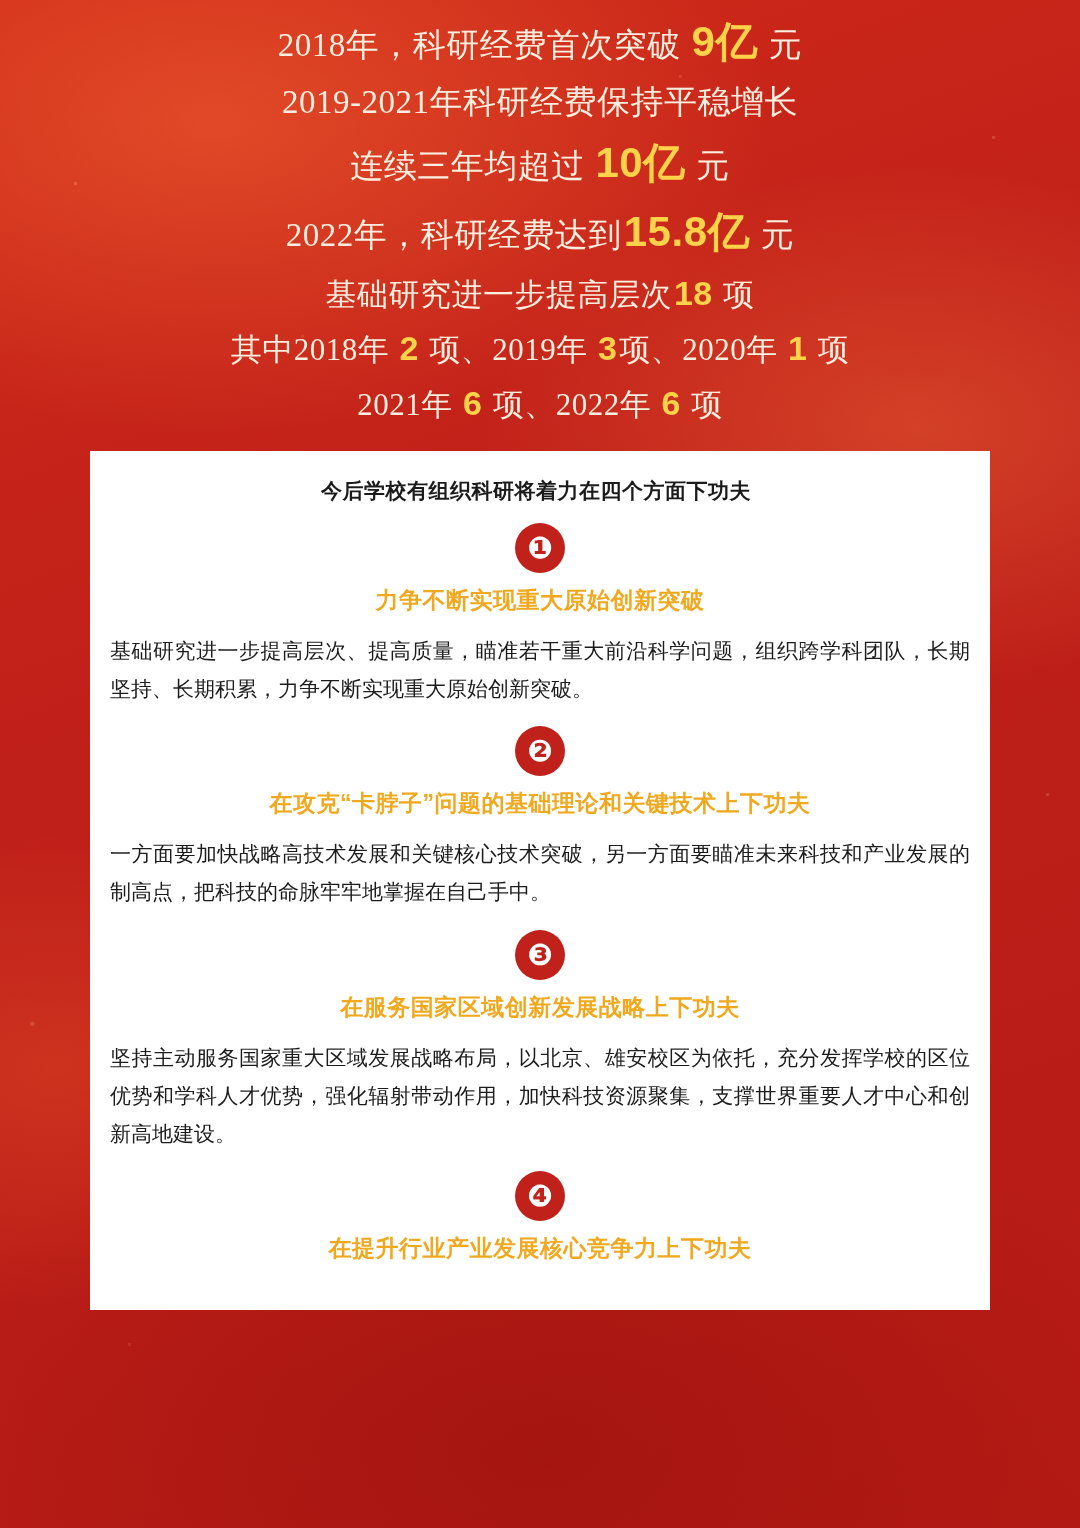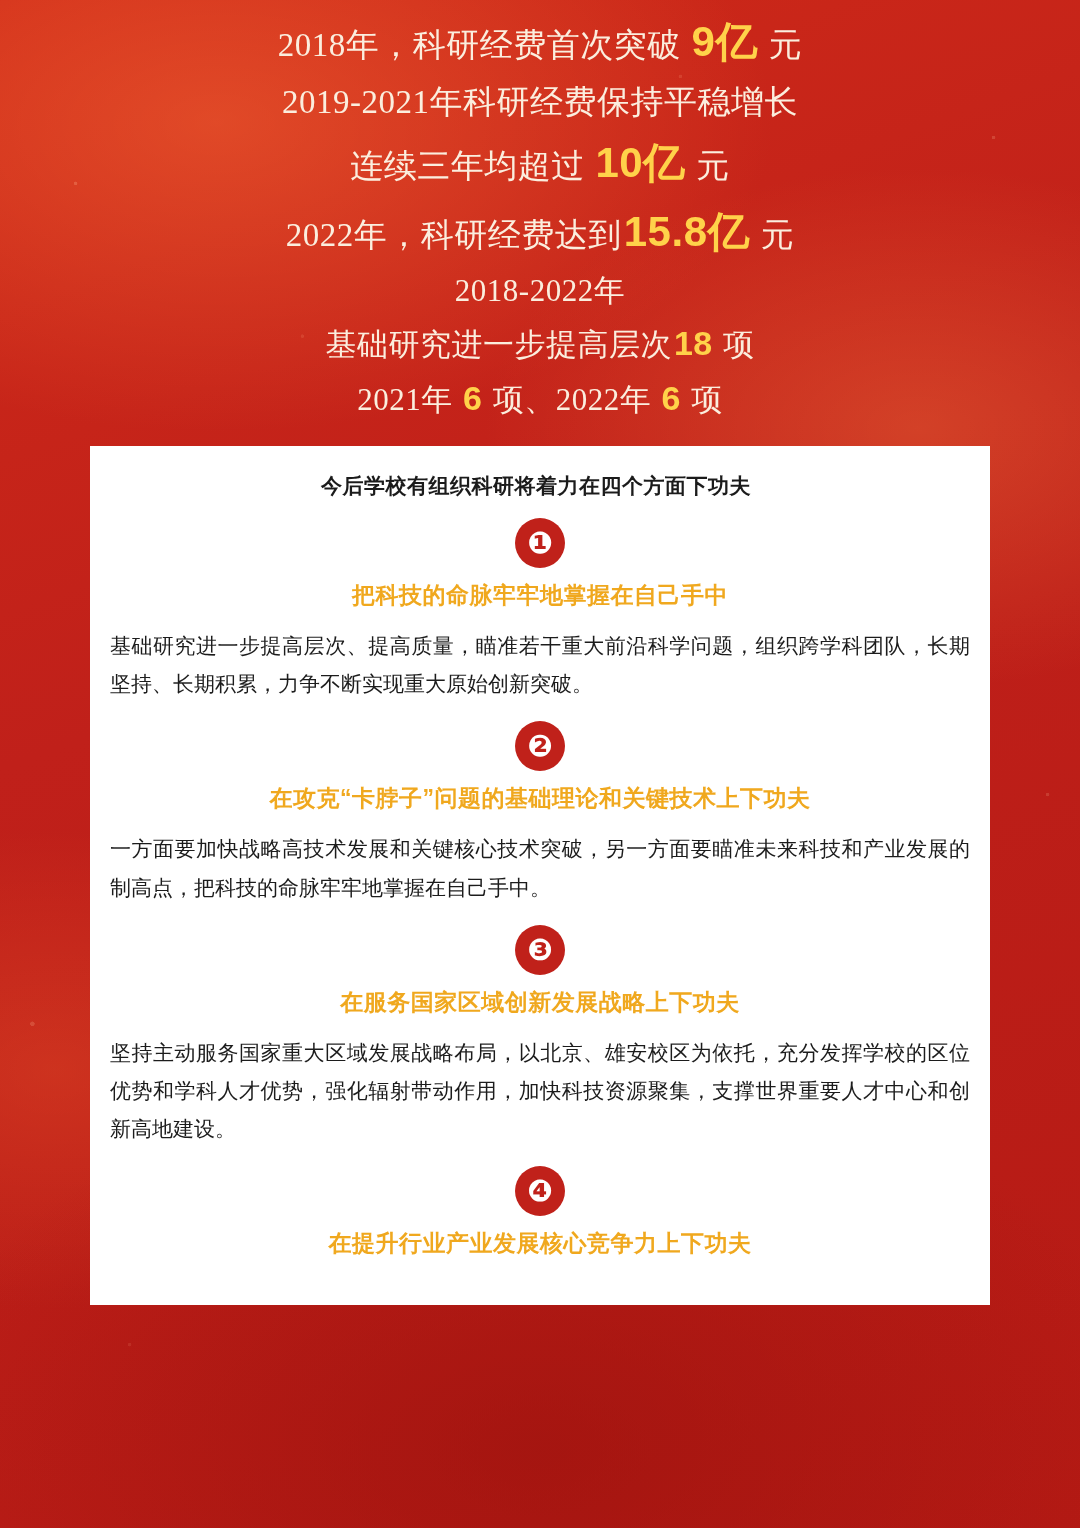--- a/index.html
+++ b/index.html
@@ -149,38 +149,38 @@
     <div class="stat-line">
       <span>2019-2021年科研经费保持平稳增长</span>
     </div>
     <div class="stat-line">
       <span>连续三年均超过 </span><span class="hl big">10亿</span><span> 元</span>
     </div>
     <div class="stat-line">
       <span>2022年，科研经费达到</span><span class="hl big">15.8亿</span><span> 元</span>
     </div>
     <div class="stat-line small">
-      <span>2018-2022年</span>
+      <span>基础研究进一步提高层次</span><span class="hl num">18</span><span> 项</span>
     </div>
     <div class="stat-line small">
-      <span>基础研究进一步提高层次</span><span class="hl num">18</span><span> 项</span>
+      <span>其中2018年 </span><span class="hl num">2</span><span> 项、2019年 </span><span class="hl num">3</span><span>项、2020年 </span><span class="hl num">1</span><span> 项</span>
     </div>
     <div class="stat-line small">
       <span>2021年 </span><span class="hl num">6</span><span> 项、2022年 </span><span class="hl num">6</span><span> 项</span>
     </div>
   </div>
 
   <div class="card">
     <div class="card-intro">今后学校有组织科研将着力在四个方面下功夫</div>
 
     <div class="item">
       <div class="badge-wrap">
         <span class="badge">❶</span>
       </div>
-      <div class="item-title">把科技的命脉牢牢地掌握在自己手中</div>
+      <div class="item-title">力争不断实现重大原始创新突破</div>
       <div class="item-body">基础研究进一步提高层次、提高质量，瞄准若干重大前沿科学问题，组织跨学科团队，长期坚持、长期积累，力争不断实现重大原始创新突破。</div>
     </div>
 
     <div class="item">
       <div class="badge-wrap">
         <span class="badge">❷</span>
       </div>
       <div class="item-title">在攻克“卡脖子”问题的基础理论和关键技术上下功夫</div>
       <div class="item-body">一方面要加快战略高技术发展和关键核心技术突破，另一方面要瞄准未来科技和产业发展的制高点，把科技的命脉牢牢地掌握在自己手中。</div>
     </div>

